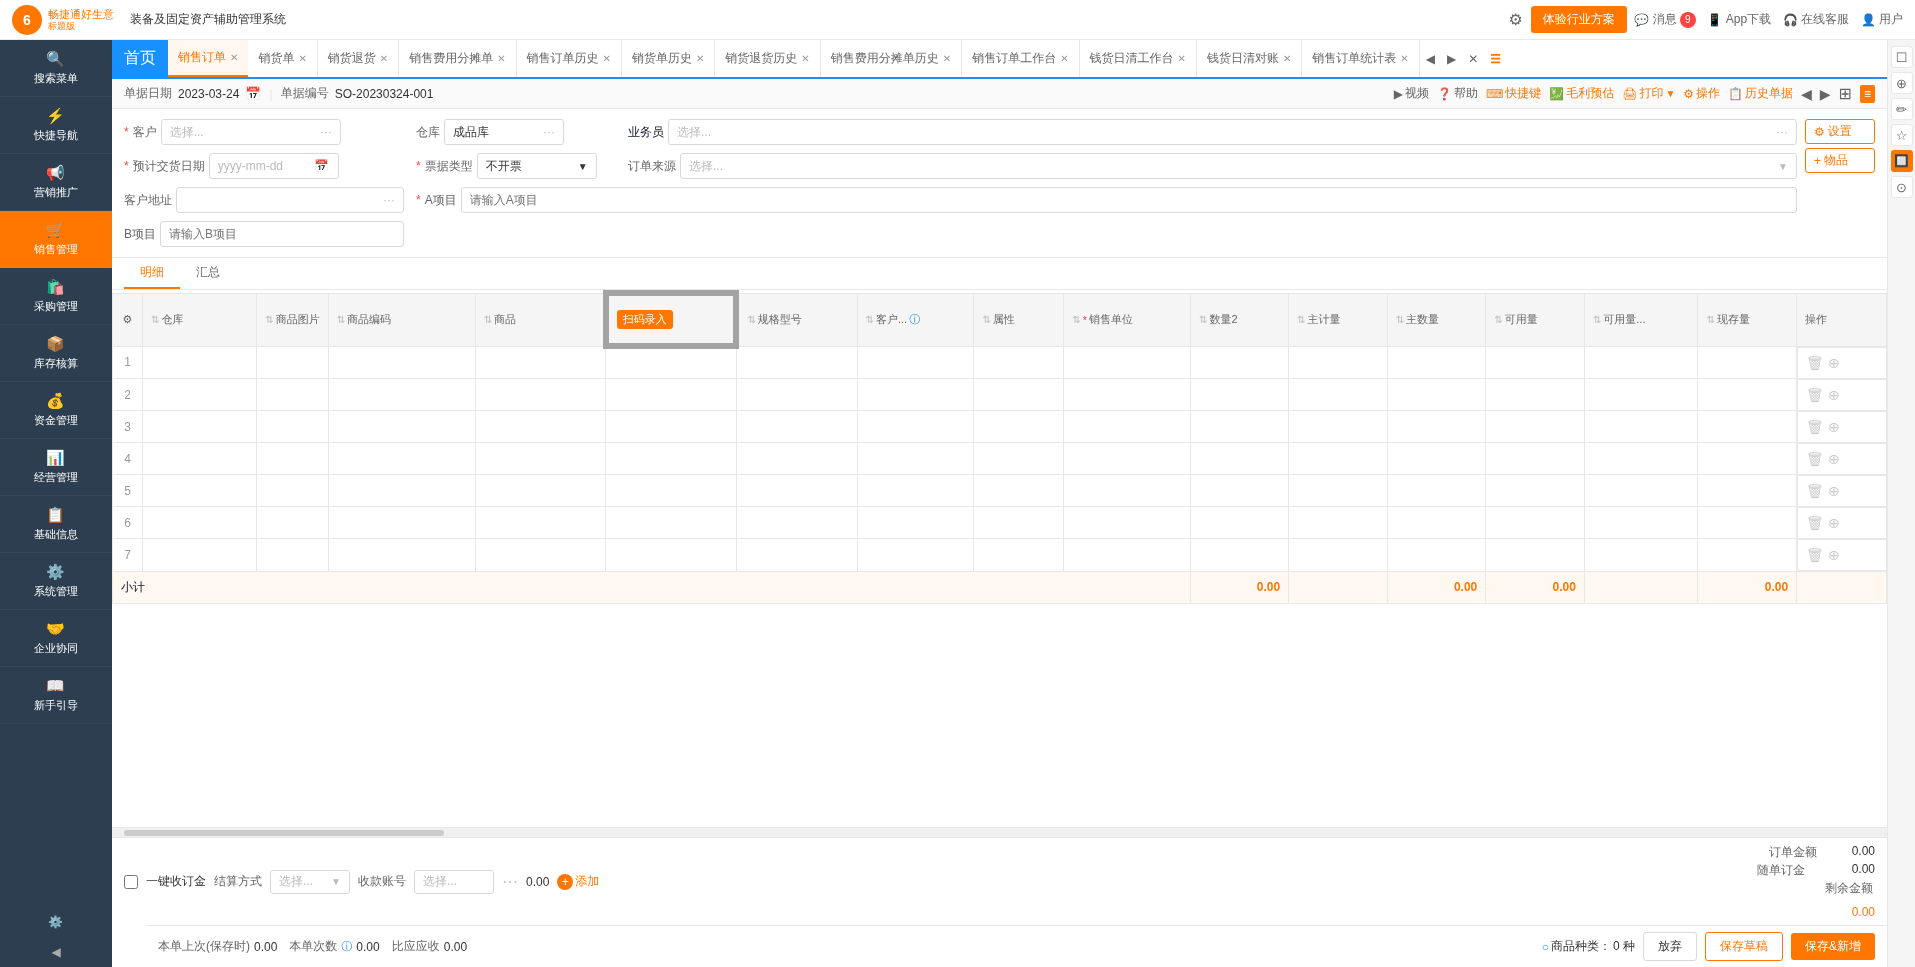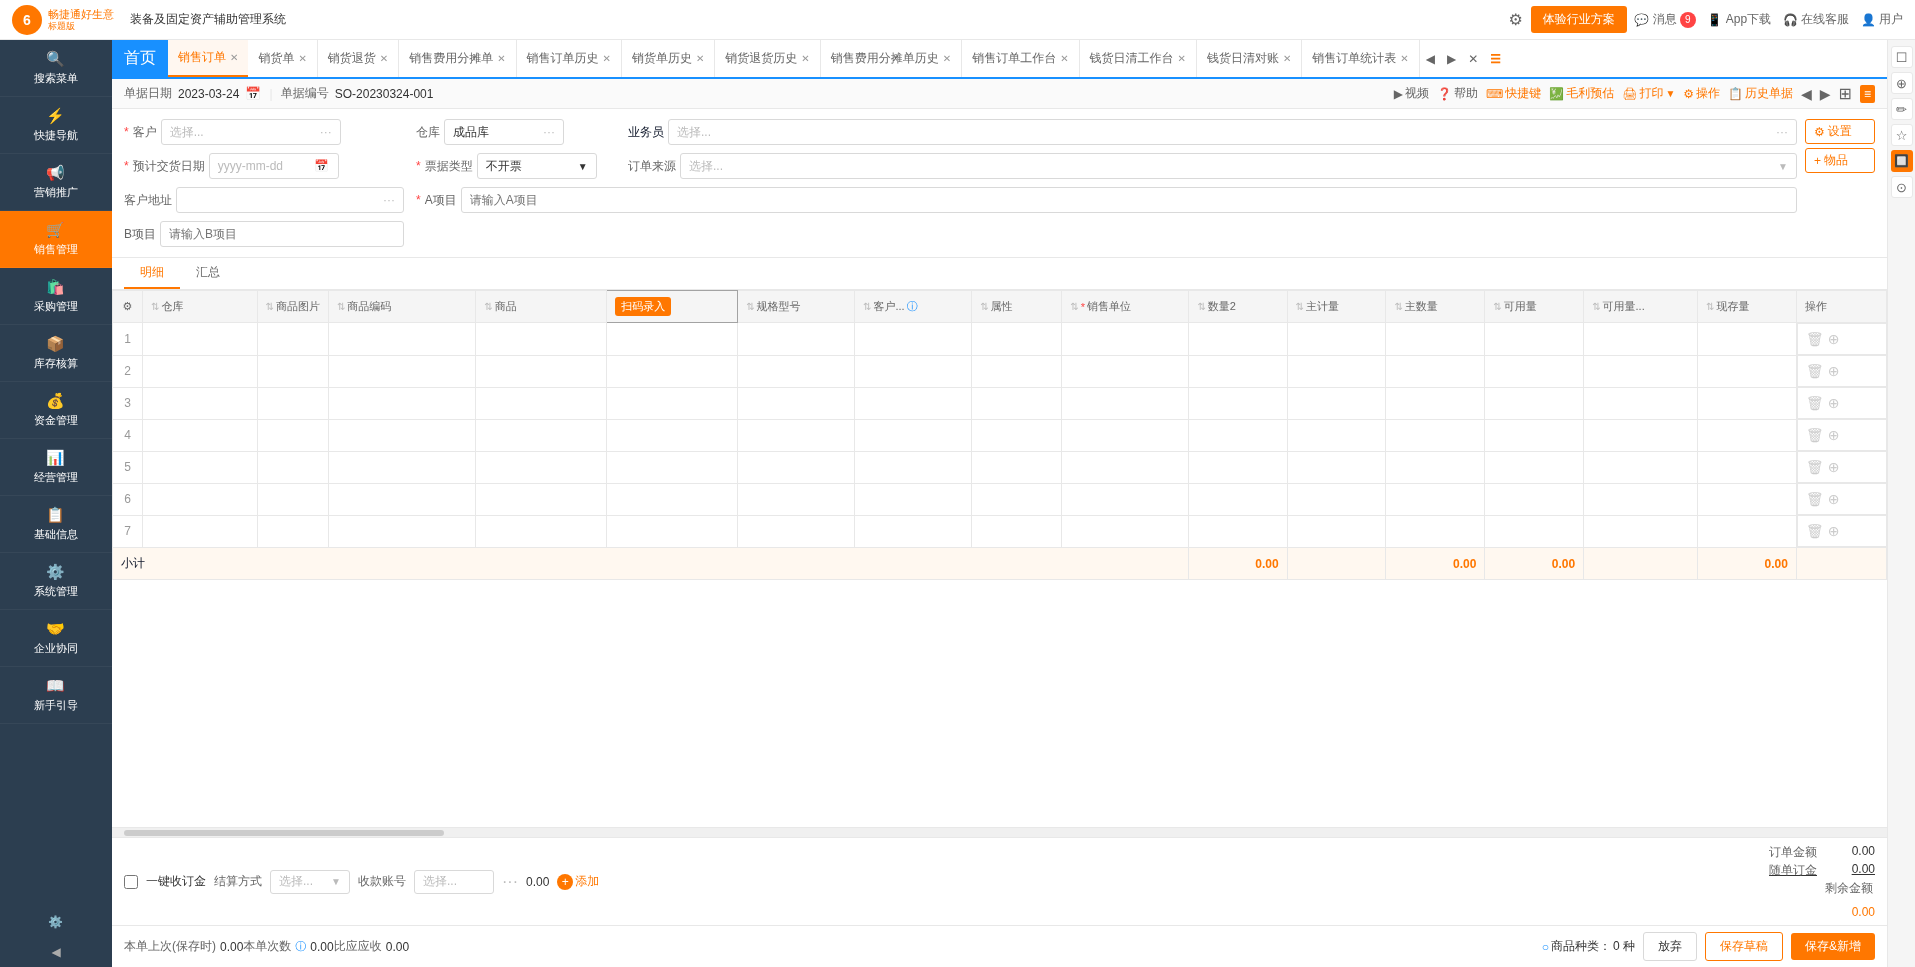--- a/index.html
+++ b/index.html
@@ -325,21 +325,21 @@
                   <span style="cursor:pointer; color:#bbb; font-size:10px;">⇅</span>
                   <span>商品编码</span>
                 </div>
               </th>
               <th style="padding:6px 8px; border:1px solid #e8e8e8; min-width:80px; color:#666; font-weight:normal; font-size:11px;">
                 <div style="display:flex; align-items:center; gap:2px;">
                   <span style="cursor:pointer; color:#bbb; font-size:10px;">⇅</span>
                   <span>商品</span>
                 </div>
               </th>
-              <th style="padding:6px 8px; border:1px solid #a3a3a3; min-width:80px; color:#666; font-weight:normal; font-size:11px;">
+              <th style="padding:14px 8px; border:6px solid #a3a3a3; min-width:80px; color:#666; font-weight:normal; font-size:11px;">
                 <button style="background:#ff7700; color:white; border:none; padding:2px 6px; border-radius:3px; font-size:11px; cursor:pointer;">扫码录入</button>
               </th>
               <th style="padding:6px 8px; border:1px solid #e8e8e8; min-width:70px; color:#666; font-weight:normal; font-size:11px;">
                 <div style="display:flex; align-items:center; gap:2px;">
                   <span style="cursor:pointer; color:#bbb; font-size:10px;">⇅</span>
                   <span>规格型号</span>
                 </div>
               </th>
               <th style="padding:6px 8px; border:1px solid #e8e8e8; min-width:65px; color:#666; font-weight:normal; font-size:11px;">
                 <div style="display:flex; align-items:center; gap:2px;">
@@ -593,32 +593,32 @@
         <div style="display:flex; align-items:center; gap:2px; color:#ff7700; cursor:pointer;">
           <span style="font-size:14px; background:#ff7700; color:white; border-radius:50%; width:16px; height:16px; display:inline-flex; align-items:center; justify-content:center; font-size:12px; line-height:1;">+</span>
           <span>添加</span>
         </div>
 
         <div style="margin-left:auto; display:flex; flex-direction:column; align-items:flex-end; gap:1px; font-size:12px;">
           <div style="display:flex; gap:8px;">
             <span style="color:#666;">订单金额</span>
             <span style="color:#333; min-width:50px; text-align:right;">0.00</span>
           </div>
-          <div style="display:flex; gap:8px;text-decoration:underline;">
+          <div style="display:flex; gap:20px;">
             <span style="color:#666;">随单订金</span>
             <span style="color:#333; min-width:50px; text-align:right;">0.00</span>
           </div>
           <div style="display:flex; gap:8px;flex-direction:column;">
             <span style="color:#666;">剩余金额</span>
             <span style="color:#ff7700; min-width:50px; text-align:right;">0.00</span>
           </div>
         </div>
       </div>
 
-      <div style="padding:6px 12px; border-top:1px solid #e8e8e8; background:#fff; display:flex; align-items:center; ">
+      <div style="padding:6px 12px; border-top:1px solid #e8e8e8; background:#fff; display:flex; align-items:center; gap:12px;margin-left:34px;">
         <div style="display:flex; align-items:center; gap:4px; font-size:12px; color:#666;">
           <span>本单上次(保存时)</span>
           <span style="color:#333;">0.00</span>
         </div>
         <div style="display:flex; align-items:center; gap:4px; font-size:12px; color:#666;">
           <span>本单次数</span>
           <span style="color:#1890ff; font-size:11px;">ⓘ</span>
           <span style="color:#333;">0.00</span>
         </div>
         <div style="display:flex; align-items:center; gap:4px; font-size:12px; color:#666;">

